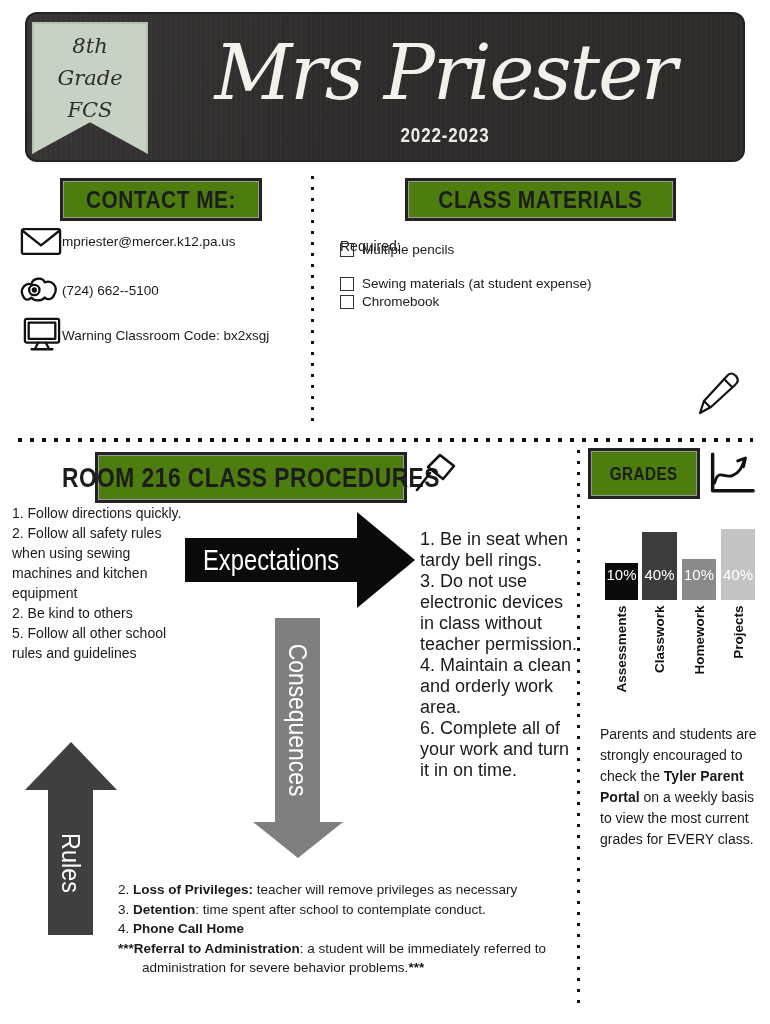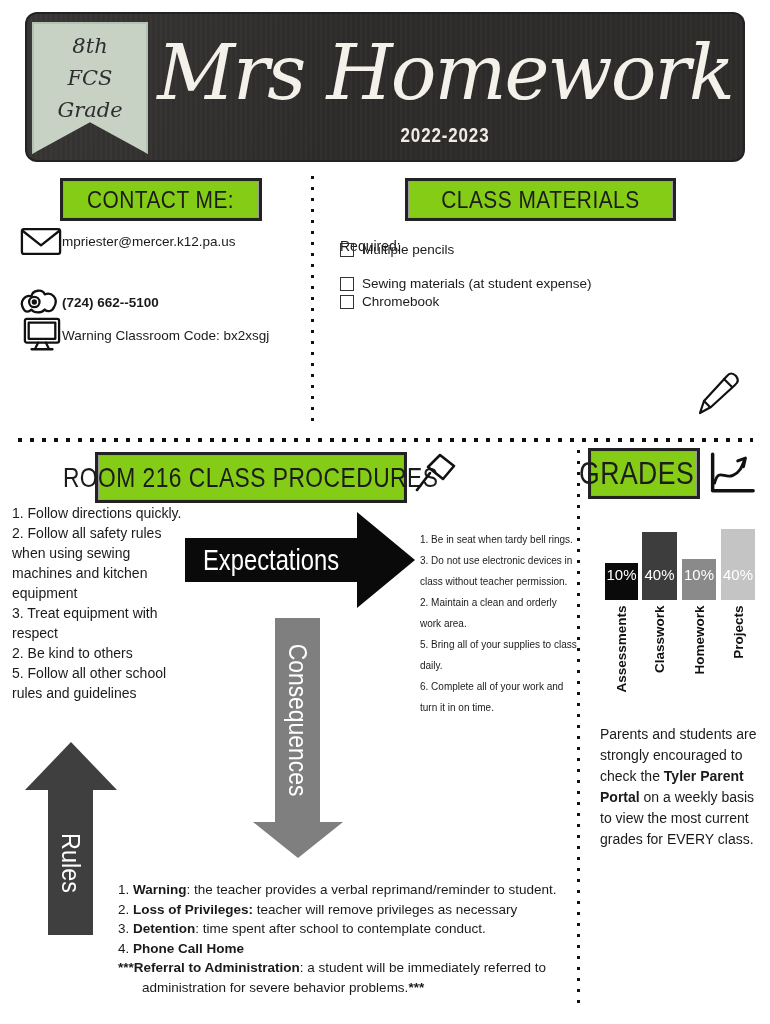--- a/index.html
+++ b/index.html
@@ -34,53 +34,53 @@
   }
   .school-year{
     left:150px;top:124px;width:590px;text-align:center;
     font-size:20px;font-weight:700;color:#efece5;letter-spacing:1px;
     transform:scaleX(.85);
   }
 
   
   .tbox{
     border:3px solid #222;display:flex;align-items:center;justify-content:center;
-    font-weight:400;color:#1c1c1c;background:#84cc16;
+    font-weight:700;color:#1c1c1c;background:#4d7c0f;
     box-shadow:inset 0 0 0 1px #9a9a9a;
   }
   .tbox>span{transform:scale(.95,1.12);letter-spacing:.5px;white-space:nowrap;}
   #contact-title{left:60px;top:178px;width:196px;height:37px;font-size:22px;}
   #materials-title{left:405px;top:178px;width:265px;height:37px;font-size:22px;}
   #procedures-title{left:95px;top:452px;width:306px;height:45px;font-size:24px;}
-  #grades-title{left:588px;top:448px;width:106px;height:45px;font-size:28px;justify-content:flex-end;}
+  #grades-title{left:588px;top:448px;width:106px;height:45px;font-size:16px;}
 
   
   .c-row{display:flex;align-items:center;}
   .c-icon{flex:0 0 auto;}
   .c-text{font-size:13.5px;}
   #c-row-0{left:20px;top:226px;}
-  #c-row-1{left:18px;top:284px;font-weight:bold;}
+  #c-row-1{left:18px;top:272px;}
   #c-row-2{left:22px;top:316px;}
 
   
   #required-label{left:340px;top:238px;font-size:14px;font-weight:400;}
   .check-row{left:340px;font-size:13.5px;display:flex;align-items:center;}
   .checkbox{width:12px;height:12px;border:1.5px solid #333;margin-right:8px;flex:0 0 auto;}
   #check-0{top:242px;}#check-1{top:276px;}#check-2{top:294px;}
 
   
   .vdots{width:3px;background-image:repeating-linear-gradient(to bottom,#111 0 3px,transparent 3px 11px);}
   #divider-1{left:311px;top:176px;height:253px;}
   #divider-2{left:577px;top:450px;height:556px;}
   #divider-h{left:18px;top:438px;width:735px;height:4px;
     background-image:repeating-linear-gradient(to right,#111 0 4px,transparent 4px 12px);}
 
   
   #rules-list{left:12px;top:503px;width:180px;font-size:14px;line-height:20px;}
-  #expectations-list{left:420px;top:529px;width:160px;font-size:10px;line-height:21px;}
+  #expectations-list{left:420px;top:529px;width:160px;font-size:18px;line-height:21px;}
   #consequences-list{left:118px;top:880px;width:462px;font-size:13.5px;line-height:19.5px;}
   #consequences-list .cq-item{padding-left:24px;text-indent:-24px;}
   b{font-weight:700;}
 
   
   .arrow-body{background:#0a0a0a;}
   #exp-body{left:185px;top:538px;width:172px;height:44px;display:flex;align-items:center;justify-content:center;}
   #exp-head{left:357px;top:512px;width:0;height:0;border-top:48px solid transparent;border-bottom:48px solid transparent;border-left:58px solid #0a0a0a;}
   #exp-label{color:#fff;font-size:29px;font-weight:500;white-space:nowrap;transform:scaleX(.82);}
 
@@ -106,24 +106,24 @@
   svg{display:block;}
   .doodle{stroke:#111;fill:none;stroke-linecap:round;stroke-linejoin:round;}
 </style>
 </head>
 <body>
 
 <div class="abs header"></div>
 <div class="abs ribbon"></div>
 <div class="abs ribbon-text">
   <div>8th</div>
+  <div>Grade</div>
   <div>FCS</div>
-  <div>Grade</div>
-</div>
-<div class="abs main-title">Mrs Homework</div>
+</div>
+<div class="abs main-title">Mrs Priester</div>
 <div class="abs school-year">2022-2023</div>
 
 <div class="abs tbox" id="contact-title">
   <span>CONTACT ME:</span>
 </div>
 
 <div class="abs c-row" id="c-row-0">
   <svg class="c-icon doodle" width="42" height="31" viewBox="0 0 44 32" stroke-width="2.4">
     <rect x="2" y="3" width="40" height="26" rx="2"></rect>
     <path d="M3 5 L22 20 L41 5"></path>
@@ -181,48 +181,45 @@
   <span>ROOM 216 CLASS PROCEDURES</span>
 </div>
 <svg class="abs doodle" style="left:413px;top:452px;" width="44" height="50" viewBox="0 0 44 50" stroke-width="2.6">
   <path d="M27 3 L41 14 L30 27 L15 15 Z"></path>
   <line x1="17" y1="21" x2="4" y2="38"></line>
 </svg>
 
 <div class="abs" id="rules-list">
     <div>1. Follow directions quickly.</div>
     <div>2. Follow all safety rules when using sewing machines and kitchen equipment</div>
-    <div>3. Treat equipment with respect</div>
     <div>2. Be kind to others</div>
     <div>5. Follow all other school rules and guidelines</div>
   </div>
 
 <div class="abs arrow-body" id="exp-body">
   <span id="exp-label">Expectations</span>
 </div>
 <div class="abs" id="exp-head"></div>
 
 <div class="abs" id="expectations-list">
     <div>1. Be in seat when tardy bell rings.</div>
     <div>3. Do not use electronic devices in class without teacher permission.</div>
-    <div>2. Maintain a clean and orderly work area.</div>
-    <div>5. Bring all of your supplies to class daily.</div>
+    <div>4. Maintain a clean and orderly work area.</div>
     <div>6. Complete all of your work and turn it in on time.</div>
   </div>
 
 <div class="abs" id="cons-body"></div>
 <div class="abs" id="cons-head"></div>
 <div class="abs" id="cons-label">Consequences</div>
 
 <div class="abs" id="rules-body"></div>
 <div class="abs" id="rules-head"></div>
 <div class="abs" id="rules-label">Rules</div>
 
 <div class="abs" id="consequences-list">
-    <div class="cq-item"><span>1. </span><b>Warning</b><span>: the teacher provides a verbal reprimand/reminder to student.</span></div>
     <div class="cq-item"><span>2. </span><b>Loss of Privileges:</b><span> teacher will remove privileges as necessary</span></div>
     <div class="cq-item"><span>3. </span><b>Detention</b><span>: time spent after school to contemplate conduct.</span></div>
     <div class="cq-item"><span>4. </span><b>Phone Call Home</b></div>
     <div class="cq-item"><b>***Referral to Administration</b><span>: a student will be immediately referred to administration for severe behavior problems.</span><b>***</b></div>
   </div>
 
 <div class="abs tbox" id="grades-title">
   <span>GRADES</span>
 </div>
 <svg class="abs doodle" style="left:703px;top:450px;" width="54" height="47" viewBox="0 0 56 48" stroke-width="3">

